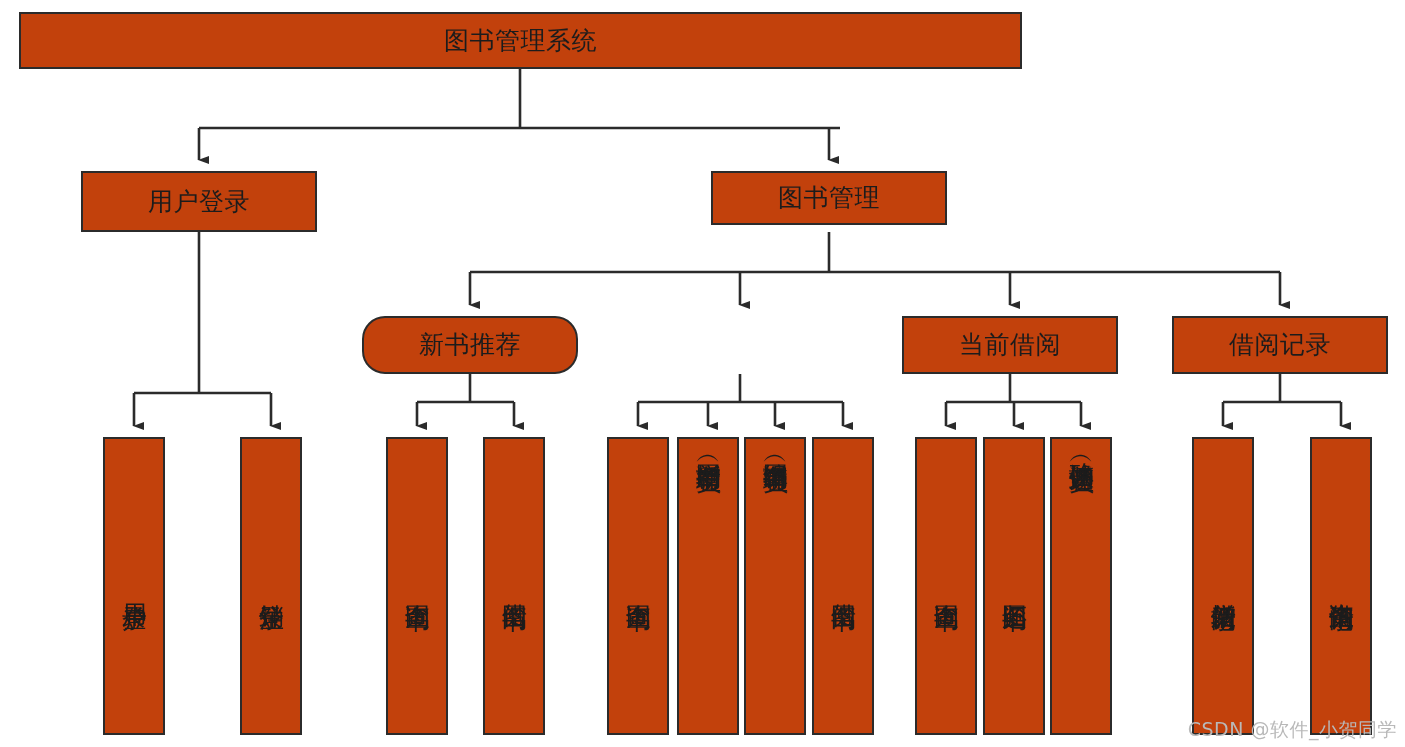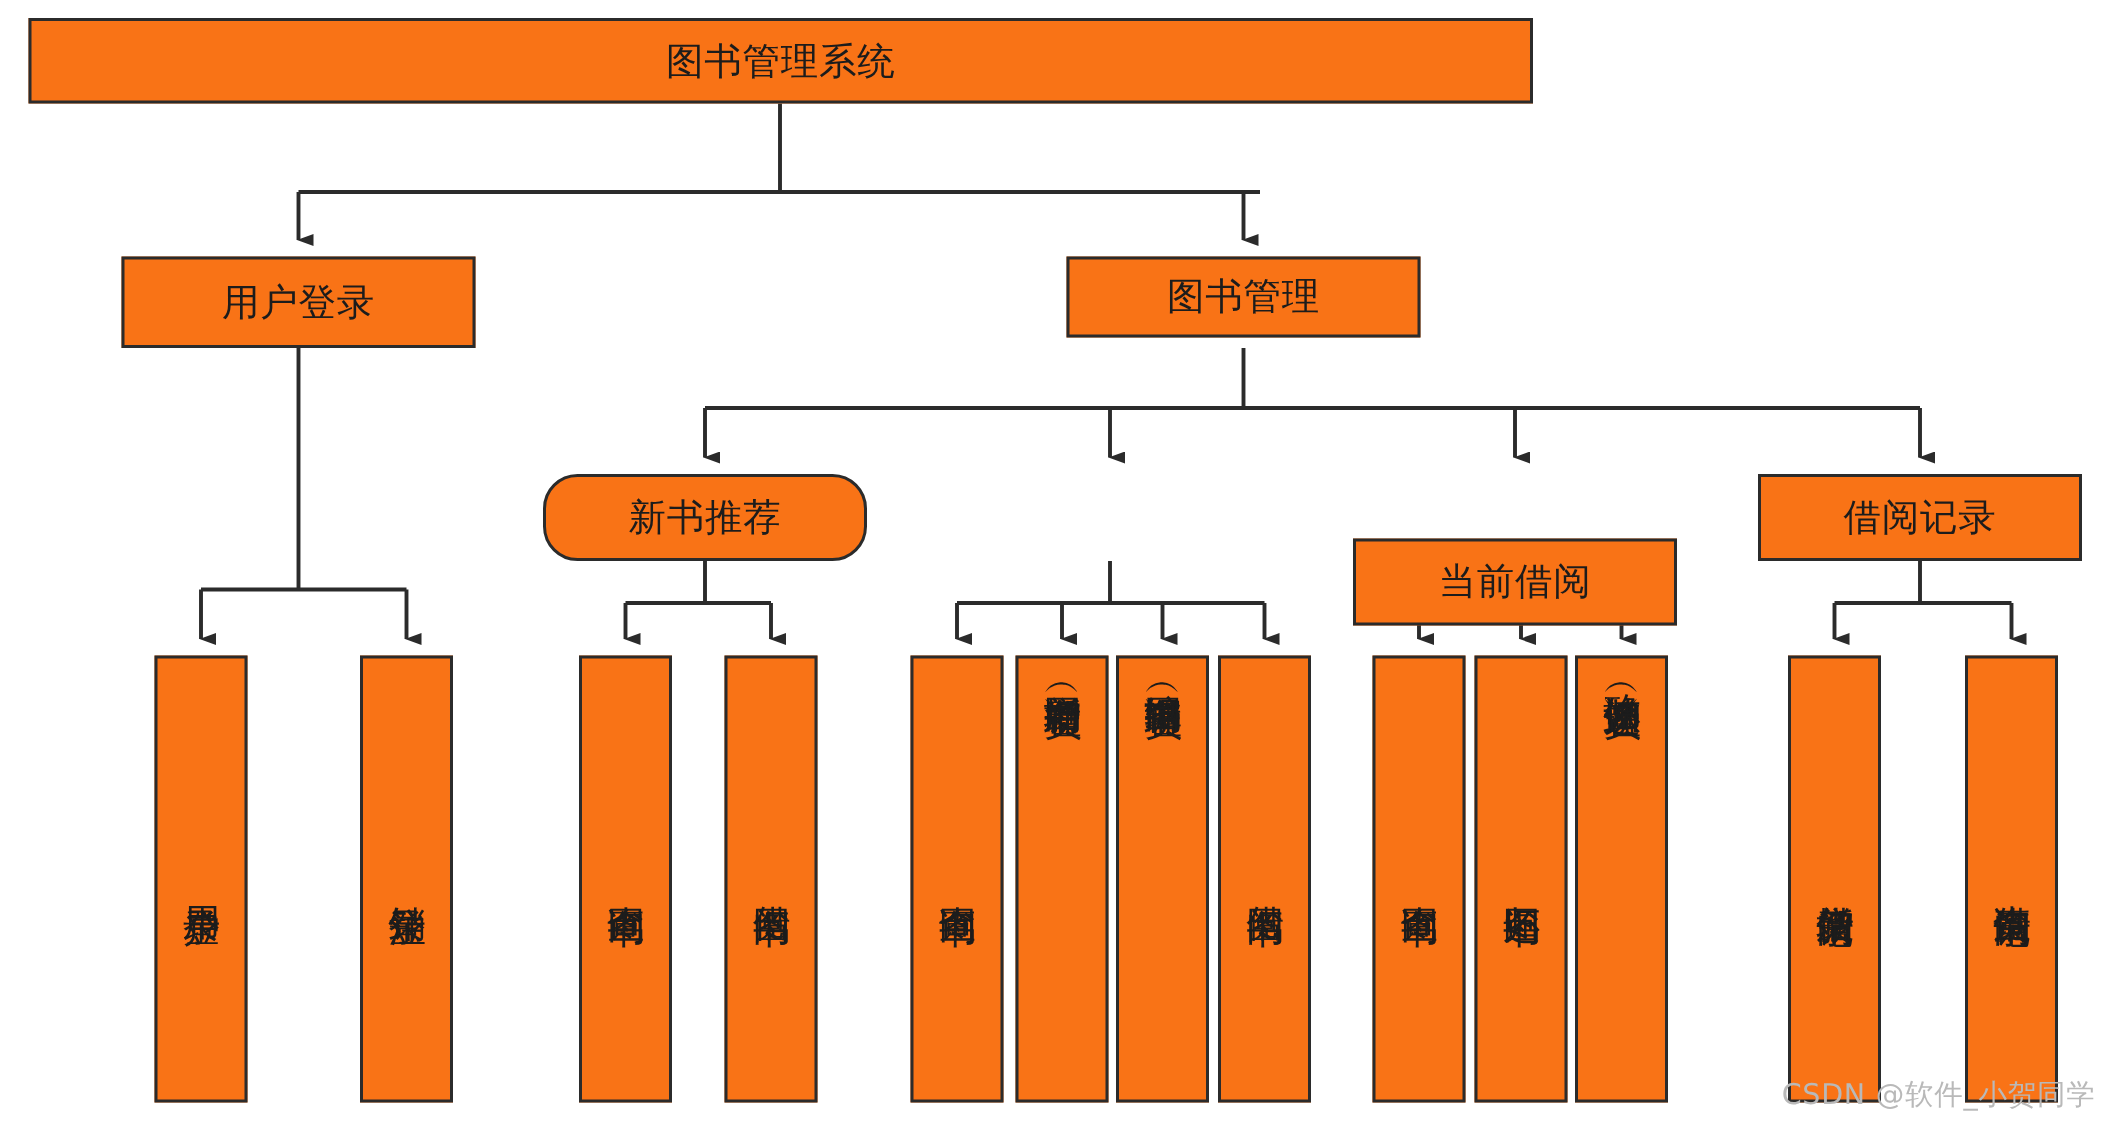--- a/index.html
+++ b/index.html
@@ -21,21 +21,21 @@
     position: absolute;
     left: 0;
     top: 0;
     width: 1405px;
     height: 747px;
   }
   .node-box {
     position: absolute;
     box-sizing: border-box;
     border: 2.5px solid #2b2b2b;
-    background: #f97316;
+    background: #c2410c;
     display: flex;
     align-items: center;
     justify-content: center;
     color: #1c1c1c;
   }
   .node-label-h {
     font-size: 25px;
     line-height: 1.1;
     letter-spacing: 0.5px;
     white-space: nowrap;
@@ -126,21 +126,21 @@
 
   <div class="node-box" style="left:711px; top:171px; width:236px; height:54px;">
     <span class="node-label-h">图书管理</span>
   </div>
 
   <div class="node-box" style="left:362px; top:316px; width:216px; height:58px;border-radius:23px;">
     <span class="node-label-h">新书推荐</span>
   </div>
 
 
-  <div class="node-box" style="left:902px; top:316px; width:216px; height:58px;margin-top:43px;">
+  <div class="node-box" style="left:902px; top:316px; width:216px; height:58px;">
     <span class="node-label-h">当前借阅</span>
   </div>
 
   <div class="node-box" style="left:1172px; top:316px; width:216px; height:58px;">
     <span class="node-label-h">借阅记录</span>
   </div>
 
   <div class="node-box leaf-box" style="left:103px; top:437px; width:62px; height:298px;">
     <span class="node-label-v">用户登录</span>
   </div>

